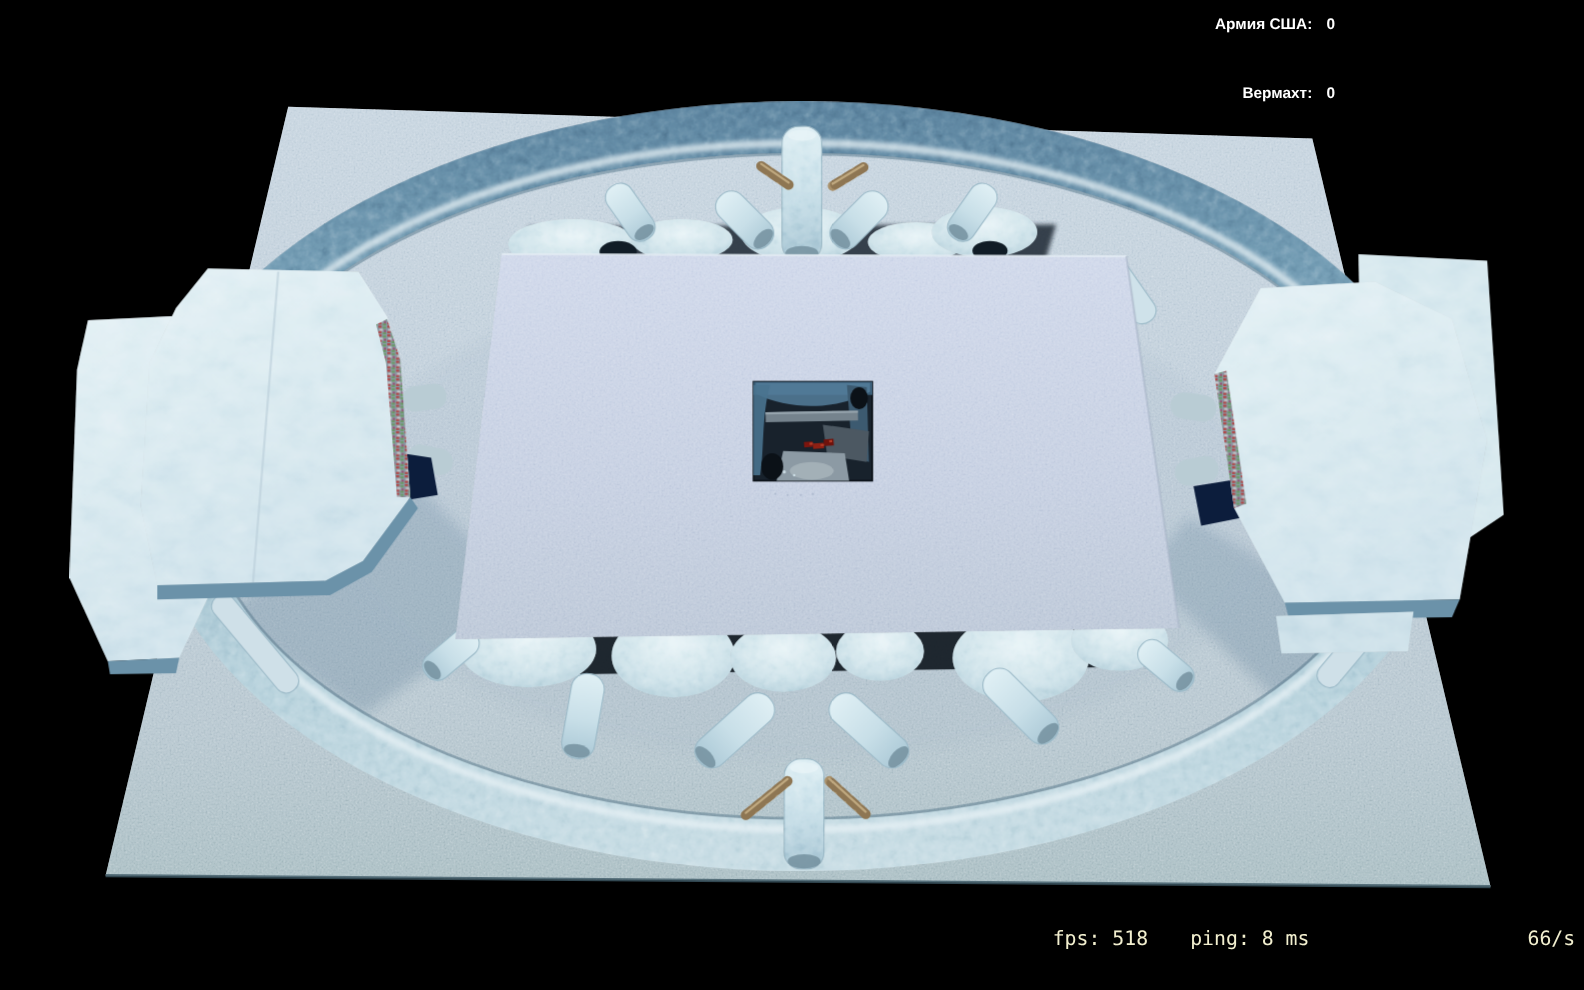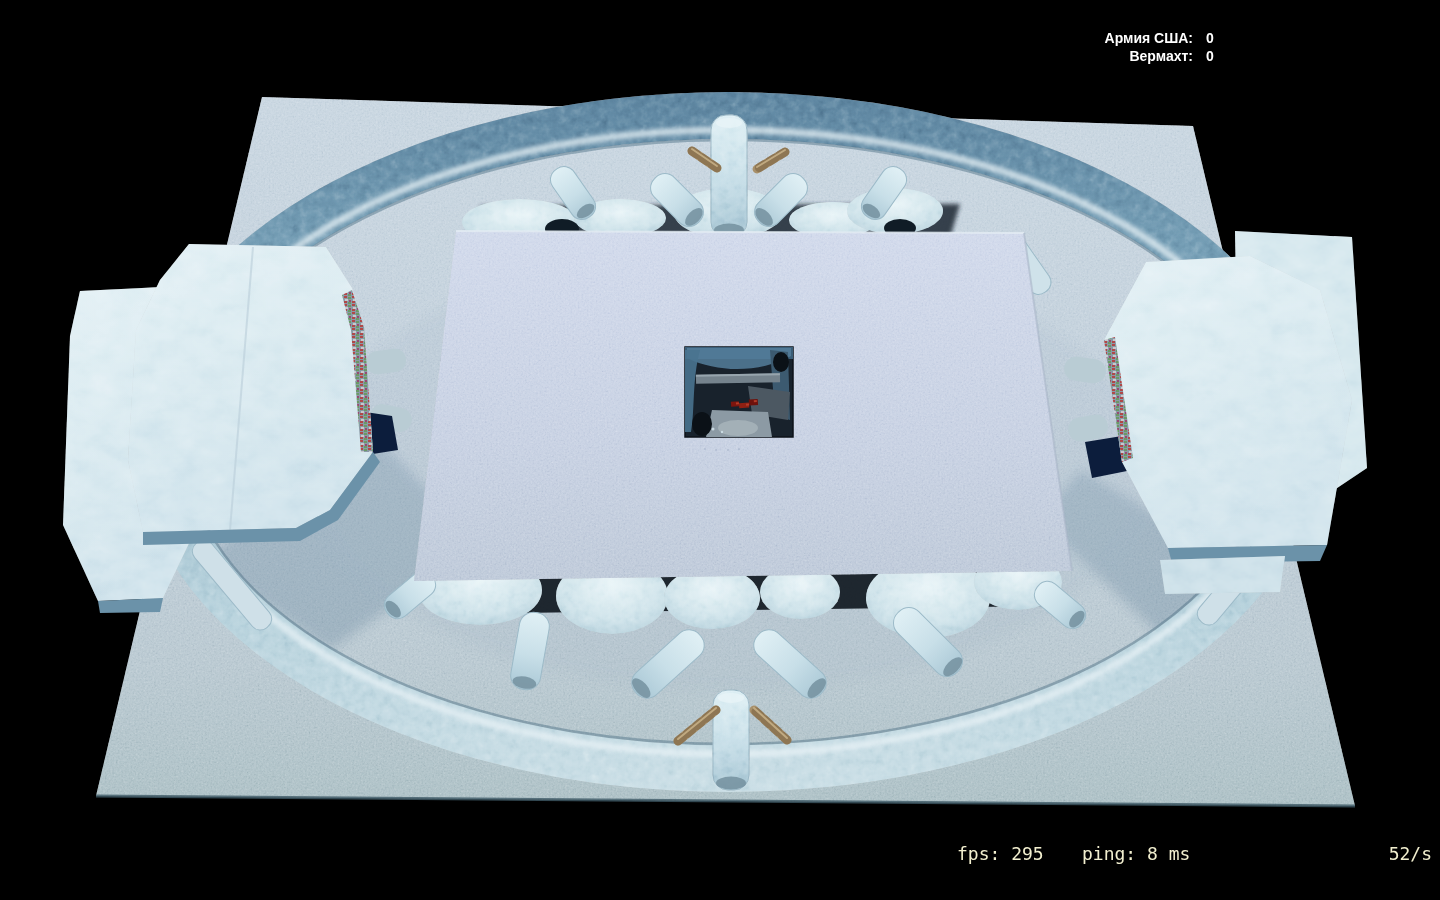--- a/index.html
+++ b/index.html
@@ -268,42 +268,42 @@
       <circle cx="705" cy="449" r="1"></circle>
             <circle cx="716" cy="450" r="1"></circle>
       <circle cx="728" cy="450" r="1"></circle>
             <circle cx="739" cy="449" r="1"></circle>
     </g>
   </g>
 </svg>
 </div>
 
 <div>
-  <div class="score-row" style="top:30px">
+  <div class="score-row" style="top:13px">
     <span class="lbl">Армия США:</span>
     <span class="val">0</span>
   </div>
-  <div class="score-row" style="top:48px">
+  <div class="score-row" style="top:76px">
     <span class="lbl">Вермахт:</span>
     <span class="val">0</span>
   </div>
 </div>
 
 <div>
   <div class="ng" id="ng-c1">
-    <div>fps: 295</div>
+    <div>fps: 518</div>
     
     
   </div>
   <div class="ng" id="ng-c2">
     <div>ping: 8 ms</div>
     
     
   </div>
   <div class="ng" id="ng-rates">
-    <div>52/s</div>
+    <div>66/s</div>
     
     
     
   </div>
 </div>
 
 </div>
 
 </body></html>

